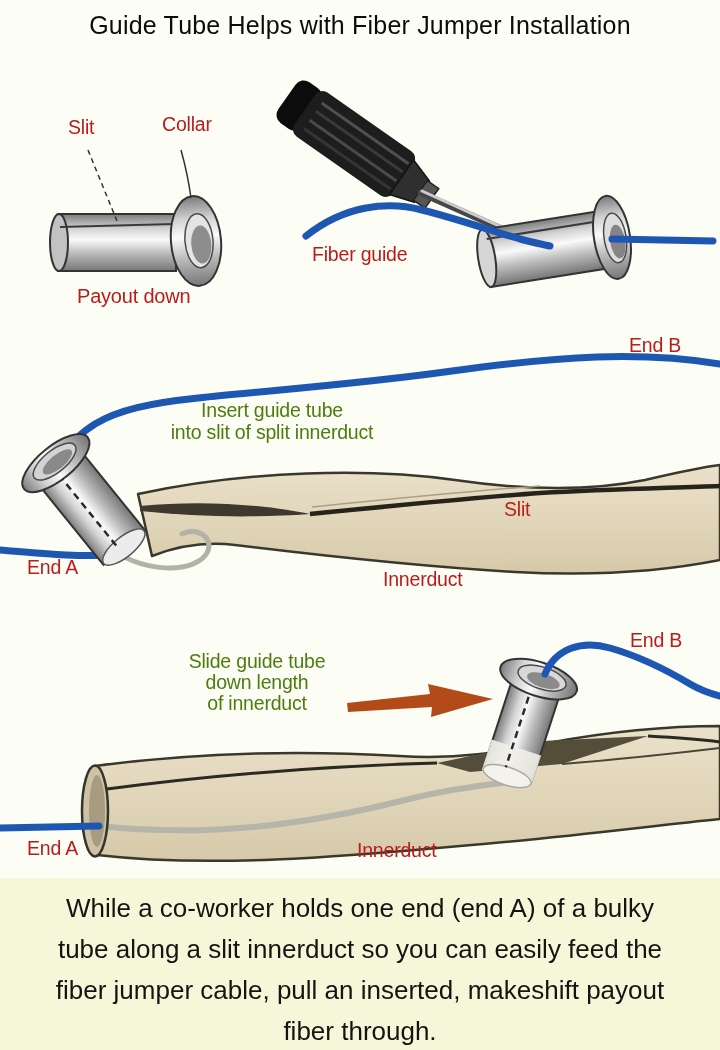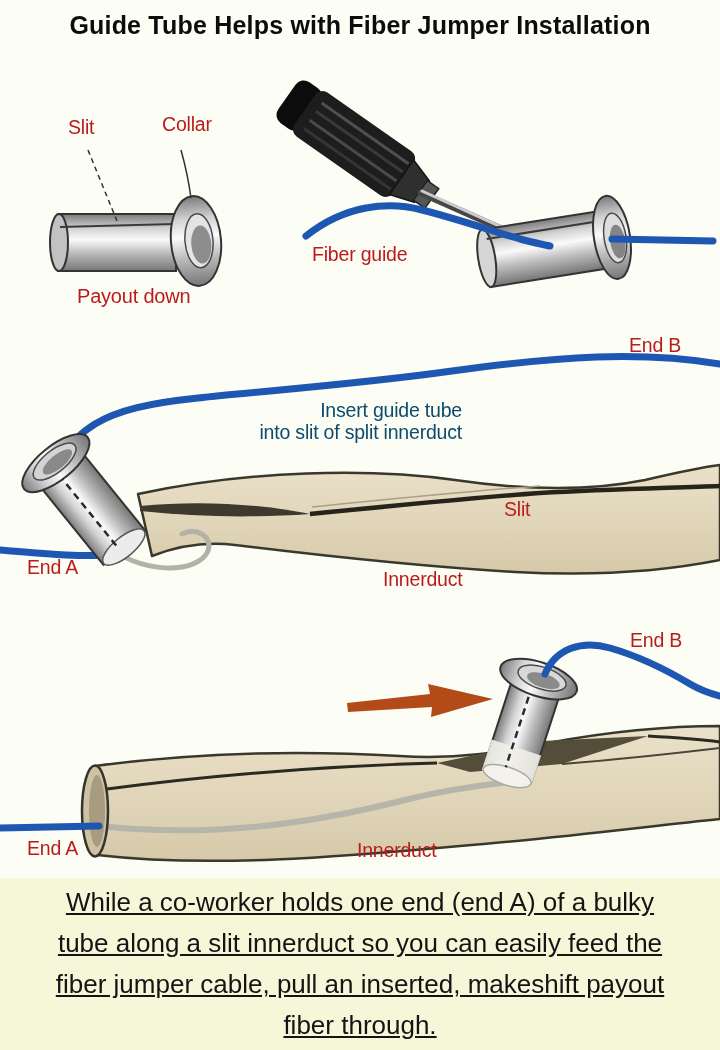--- a/index.html
+++ b/index.html
@@ -1,27 +1,27 @@
 <!DOCTYPE html>
 <html><head>
 <meta charset="utf-8">
 <style>
   html,body{margin:0;padding:0;background:#fff;}
   .stage{position:relative;width:720px;height:1050px;background:#fcfdf4;overflow:hidden;
          font-family:"Liberation Sans",sans-serif;}
   .stage svg{position:absolute;left:0;top:0;}
   .title{position:absolute;top:11px;left:0;width:720px;text-align:center;
-         font-size:25px;font-weight:bold;color:#0c0c0c;letter-spacing:.2px;}
+         font-size:25px;font-weight:normal;color:#0c0c0c;letter-spacing:.2px;}
   .lbl{position:absolute;color:#b91c1c;font-size:19.5px;white-space:nowrap;letter-spacing:-.2px;}
-  .instr{position:absolute;text-align:right;font-size:19.5px;line-height:22px;
-         color:#0c4a6e;letter-spacing:-.2px;}
+  .instr{position:absolute;text-align:center;font-size:19.5px;line-height:22px;
+         color:#4d7c0f;letter-spacing:-.2px;}
   .instr div{white-space:nowrap;}
   .caption{position:absolute;left:0;top:878px;width:720px;height:172px;background:#f5f7d8;
            text-align:center;font-size:26px;line-height:41px;color:#141414;
-           padding-top:4px;box-sizing:border-box;text-decoration:underline;}
+           padding-top:10px;box-sizing:border-box;}
 </style>
 </head>
 <body>
 
 <div class="stage">
 
   <svg width="720" height="880" viewBox="0 0 720 880">
     <defs>
       <linearGradient id="metalV" x1="0" y1="0" x2="0" y2="1">
         <stop offset="0" stop-color="#7b7b7b"></stop>
@@ -139,20 +139,25 @@
   <div class="lbl" style="left:629px;top:334px">End B</div>
   <div class="instr" style="left:82px;top:399px;width:380px">
     <div>Insert guide tube</div>
     <div>into slit of split innerduct</div>
   </div>
   <div class="lbl" style="left:504px;top:498px">Slit</div>
   <div class="lbl" style="left:27px;top:556px">End A</div>
   <div class="lbl" style="left:383px;top:568px">Innerduct</div>
 
   <div class="lbl" style="left:630px;top:629px">End B</div>
+  <div class="instr" style="left:127px;top:651px;width:260px;line-height:21px">
+    <div>Slide guide tube</div>
+    <div>down length</div>
+    <div>of innerduct</div>
+  </div>
   <div class="lbl" style="left:27px;top:837px">End A</div>
   <div class="lbl" style="left:357px;top:839px">Innerduct</div>
 
   <div class="caption">
     <div>While a co-worker holds one end (end A) of a bulky</div>
     <div>tube along a slit innerduct so you can easily feed the</div>
     <div>fiber jumper cable, pull an inserted, makeshift payout</div>
     <div>fiber through.</div>
   </div>
 </div>

